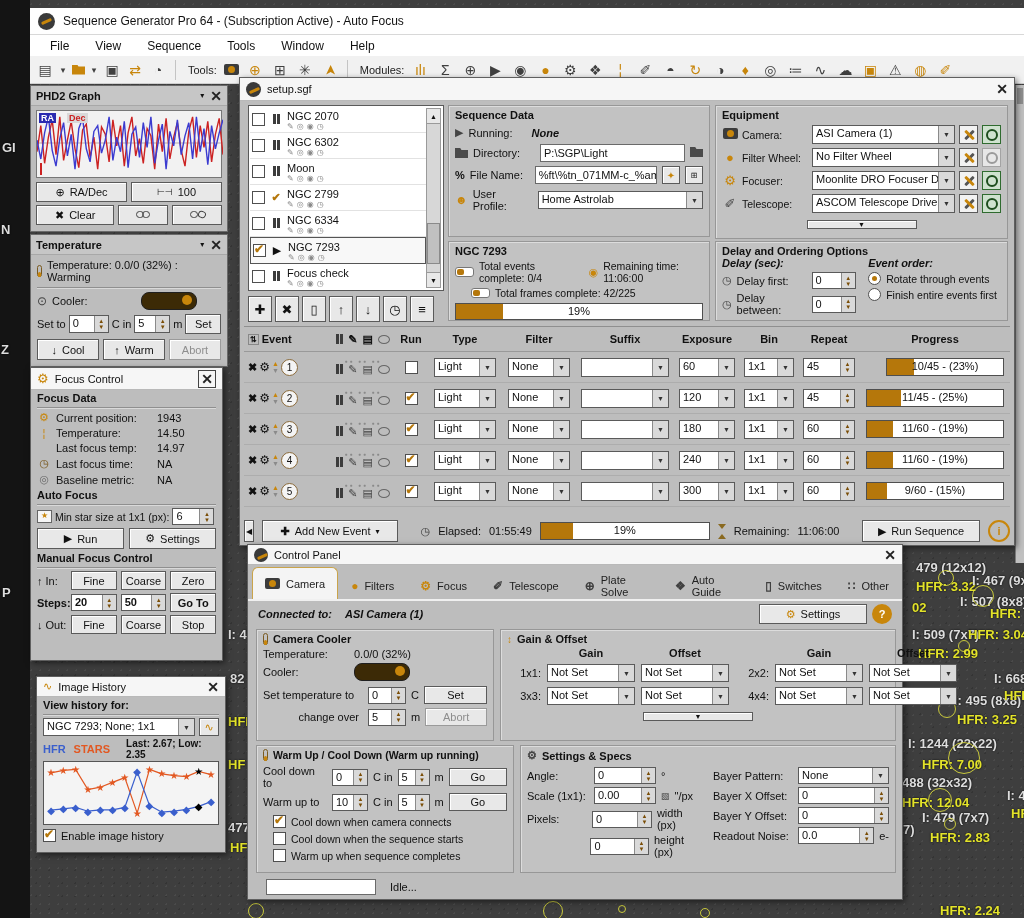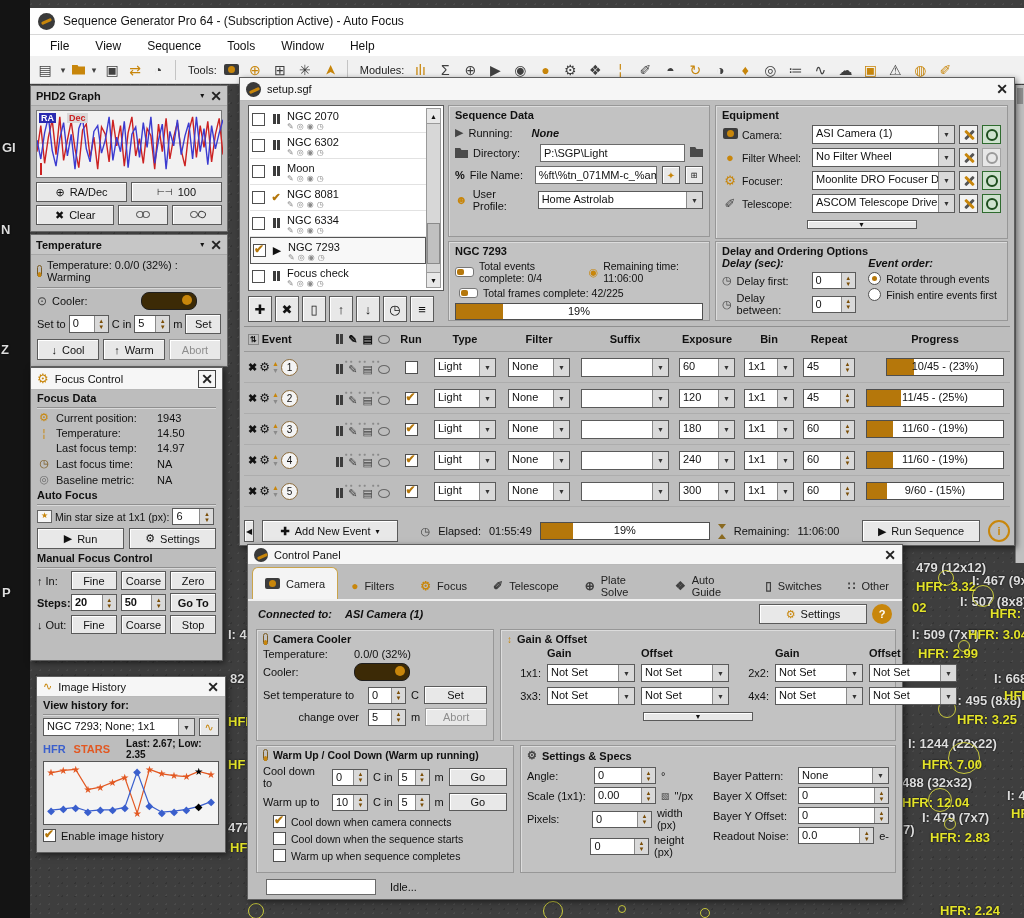--- a/index.html
+++ b/index.html
@@ -522,21 +522,21 @@
     <span class="st" style="width:14px;text-align:center;"><span class="i-pause"></span></span>
     <span style="flex:1;">
       <div class="tname" style="font-size:11px;line-height:11px;margin-top:2px;">Moon</div>
       <div style="font-size:8px;color:#8a8a8a;letter-spacing:3px;line-height:9px;">✎◎◉◷</div>
     </span>
   </div>
           <div class="row" style="height:25px;border-bottom:1px solid #e2e2e2;padding:0 2px;gap:4px;">
     <span class="cb"></span>
     <span class="st" style="width:14px;text-align:center;"><span class="g" style="color: rgb(181, 119, 11); font-weight: bold;">✔</span></span>
     <span style="flex:1;">
-      <div class="tname" style="font-size:11px;line-height:11px;margin-top:2px;">NGC 8081</div>
+      <div class="tname" style="font-size:11px;line-height:11px;margin-top:2px;">NGC 2799</div>
       <div style="font-size:8px;color:#8a8a8a;letter-spacing:3px;line-height:9px;">✎◎◉◷</div>
     </span>
   </div>
           <div class="row" style="height:25px;border-bottom:1px solid #e2e2e2;padding:0 2px;gap:4px;">
     <span class="cb"></span>
     <span class="st" style="width:14px;text-align:center;"><span class="i-pause"></span></span>
     <span style="flex:1;">
       <div class="tname" style="font-size:11px;line-height:11px;margin-top:2px;">NGC 6334</div>
       <div style="font-size:8px;color:#8a8a8a;letter-spacing:3px;line-height:9px;">✎◎◉◷</div>
     </span>
@@ -621,21 +621,21 @@
     </div>
 
     <div class="grp" style="left:208px;top:163px;width:262px;height:80px;">
       <div class="gt">NGC 7293</div>
       <div class="row" style="margin:3px 0;font-size:10.5px;">
         <span class="pill"></span>
         <span>Total events complete: 0/4</span>
         <span class="g or" style="font-size:11px;margin-left:2px;">◉</span>
         <span>Remaining time: 11:06:00</span>
       </div>
-      <div class="row" style="margin:3px 4px;font-size:10.5px;">
+      <div class="row" style="margin:3px 16px;font-size:10.5px;">
         <span class="pill"></span>
         <span>Total frames complete: 42/225</span>
       </div>
       <div class="pbar" style="margin-top:4px;">
         <div class="fill" id="target-progress-fill" style="width: 19%;"></div>
         <span class="pt">19%</span>
       </div>
     </div>
 
     <div class="grp" style="left:475px;top:27px;width:293px;height:134px;">
@@ -1212,21 +1212,21 @@
             <span>Abort</span>
           </span>
       </div>
     </div>
 
     <div class="grp" style="left:252px;top:84px;width:396px;height:112px;">
       <div class="gt">
           <span class="g or" style="font-size:10px;">↕</span>
           <span>Gain &amp; Offset</span>
         </div>
-      <div id="gain-head" style="display:grid;grid-template-columns:34px 88px 88px 34px 88px 88px;gap:0 6px;font-weight:bold;text-align:left;margin-top:2px;">
+      <div id="gain-head" style="display:grid;grid-template-columns:34px 88px 88px 34px 88px 88px;gap:0 6px;font-weight:bold;text-align:center;margin-top:2px;">
           <span></span>
           <span>Gain</span>
           <span>Offset</span>
           <span></span>
           <span>Gain</span>
           <span>Offset</span>
         </div>
       <div id="gain-rows">
           <div style="display: grid; grid-template-columns: 34px 88px 88px 34px 88px 88px; gap: 0px 6px; margin-top: 5px; align-items: center;">
             <span style="text-align: right;">1x1:</span>

